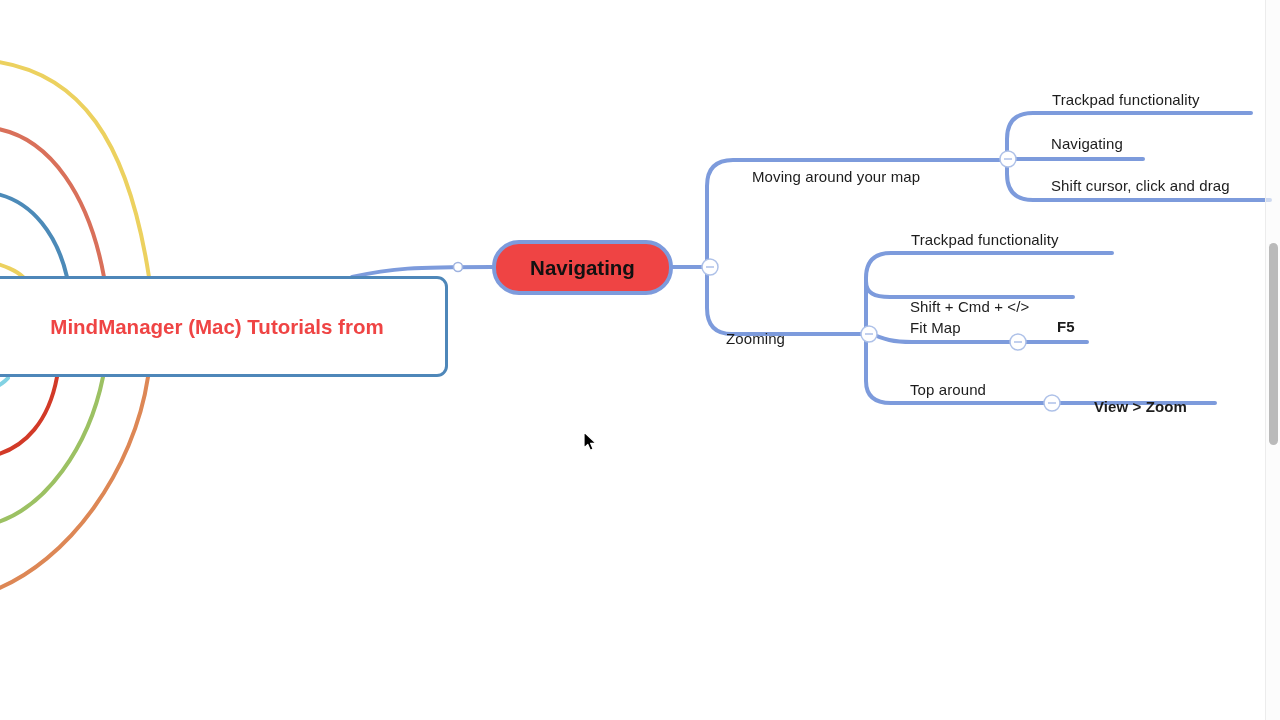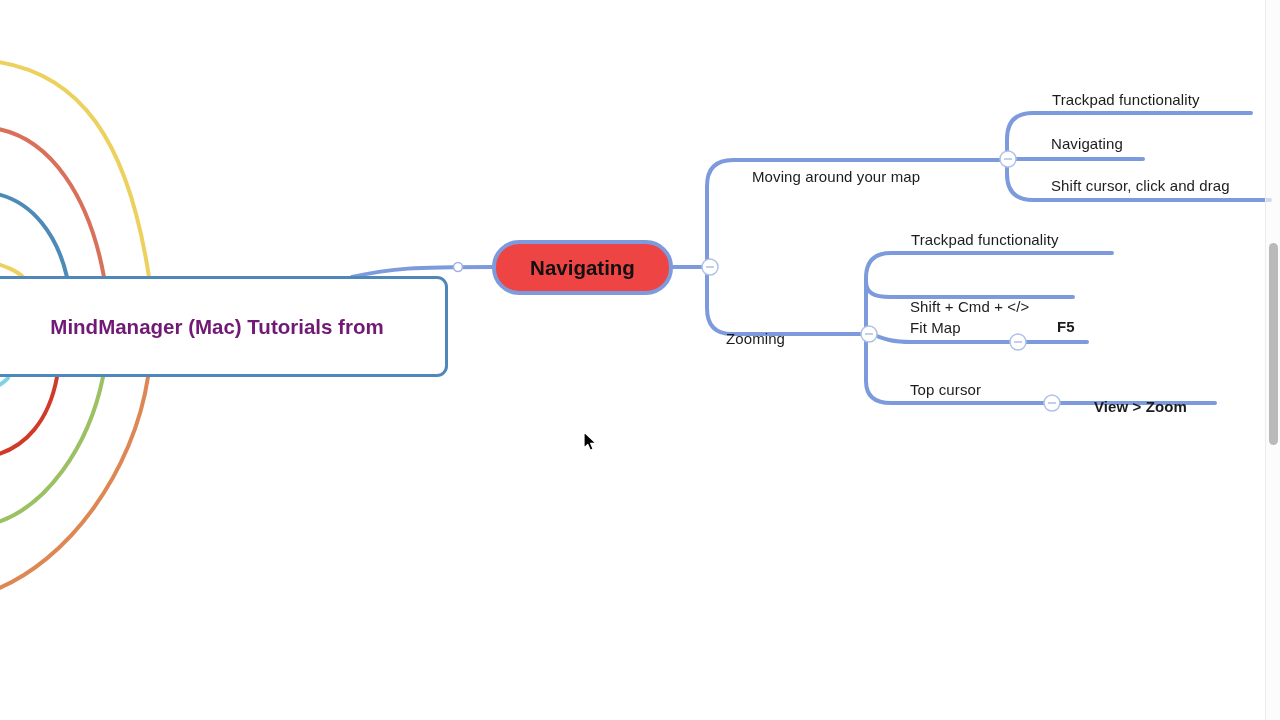--- a/index.html
+++ b/index.html
@@ -13,21 +13,21 @@
     position:absolute;font-size:15px;line-height:22px;color:#1c1c1c;
     white-space:nowrap;letter-spacing:0.1px;
   }
   .central-box{
     position:absolute;left:-14px;top:276px;width:462px;height:101px;
     box-sizing:border-box;border:3.5px solid #4e87b9;border-radius:11px;
     background:#ffffff;z-index:2;display:flex;flex-direction:column;
     align-items:center;justify-content:center;text-align:center;
   }
   .central-box .t1,.central-box .t2{
-    color:#701a75;font-weight:bold;font-size:20.5px;line-height:26px;white-space:nowrap;
+    color:#ef4444;font-weight:bold;font-size:20.5px;line-height:26px;white-space:nowrap;
   }
   .central-box .t2{text-decoration:underline;}
   .main-pill{
     position:absolute;left:492px;top:240px;width:181px;height:55px;
     box-sizing:border-box;border:4px solid #7d9bdc;border-radius:27px;
     background:#ef4444;z-index:2;display:flex;align-items:center;justify-content:center;
   }
   .main-pill span{font-weight:bold;font-size:20.5px;color:#111111;white-space:nowrap;}
   .scrollbar-track{
     position:absolute;left:1265px;top:0;width:15px;height:720px;
@@ -103,21 +103,21 @@
   <div class="labels-clip">
     <div class="topic-label" style="left:752px;top:134px;margin-top:32px;">Moving around your map</div>
     <div class="topic-label" style="left:1052px;top:89px;">Trackpad functionality</div>
     <div class="topic-label" style="left:1051px;top:133px;">Navigating</div>
     <div class="topic-label" style="left:1051px;top:175px;">Shift cursor, click and drag</div>
     <div class="topic-label" style="left:726px;top:308px;margin-top:20px;">Zooming</div>
     <div class="topic-label" style="left:911px;top:229px;">Trackpad functionality</div>
     <div class="topic-label" style="left:910px;top:272px;margin-top:24px;">Shift + Cmd + &lt;/&gt;</div>
     <div class="topic-label" style="left:910px;top:317px;">Fit Map</div>
     <div class="topic-label" style="left:1057px;top:316px;font-weight:bold;">F5</div>
-    <div class="topic-label" style="left:910px;top:379px;">Top cursor</div>
+    <div class="topic-label" style="left:910px;top:379px;">Top around</div>
     <div class="topic-label" style="left:1094px;top:396px;font-weight:bold;">View &gt; Zoom</div>
   </div>
 
   <div class="scrollbar-track">
     <div class="scrollbar-thumb"></div>
   </div>
 
   <svg class="cursor" width="18" height="22" viewBox="0 0 18 22">
     <path d="M1 1 L1 17 L4.8 13.4 L7.3 19.3 L10.1 18.1 L7.6 12.3 L13 12.3 Z" fill="#000000" stroke="#ffffff" stroke-width="1.2" stroke-linejoin="round"></path>
   </svg>

